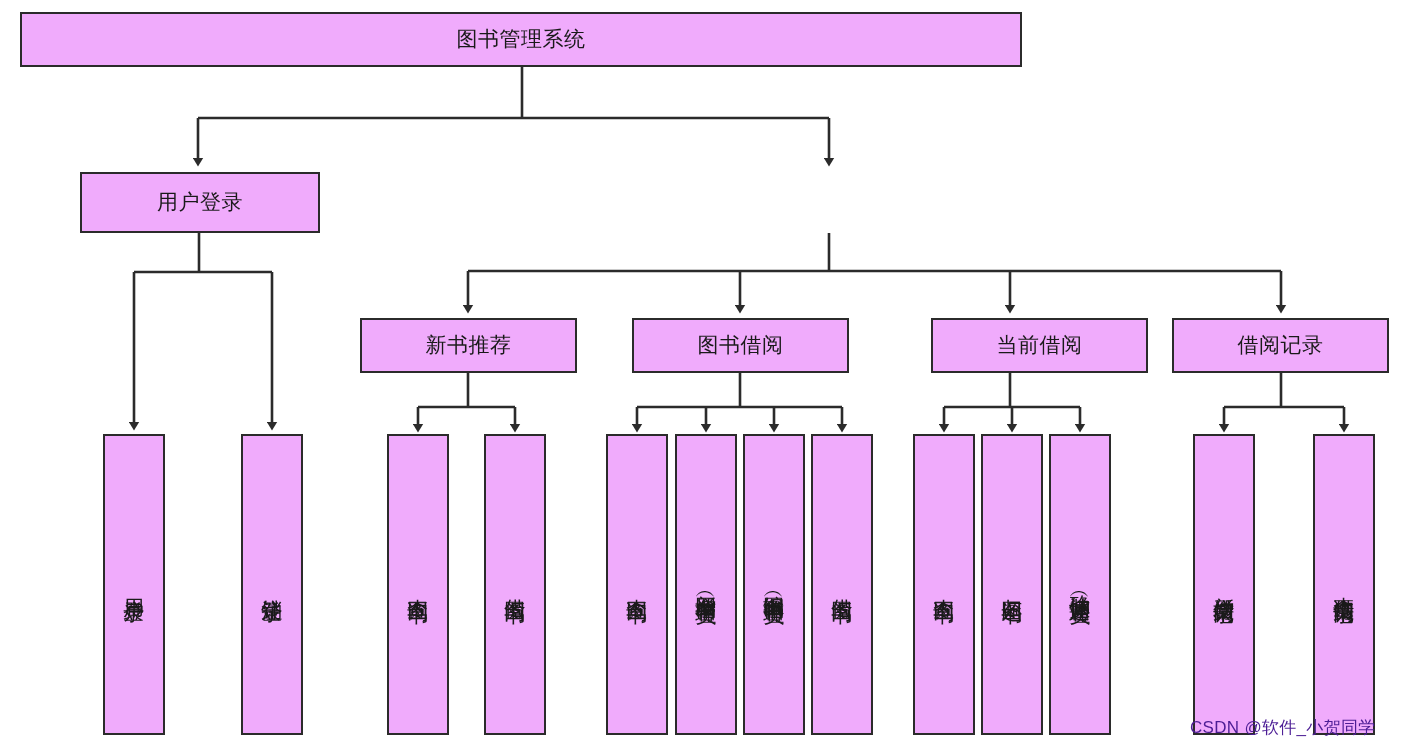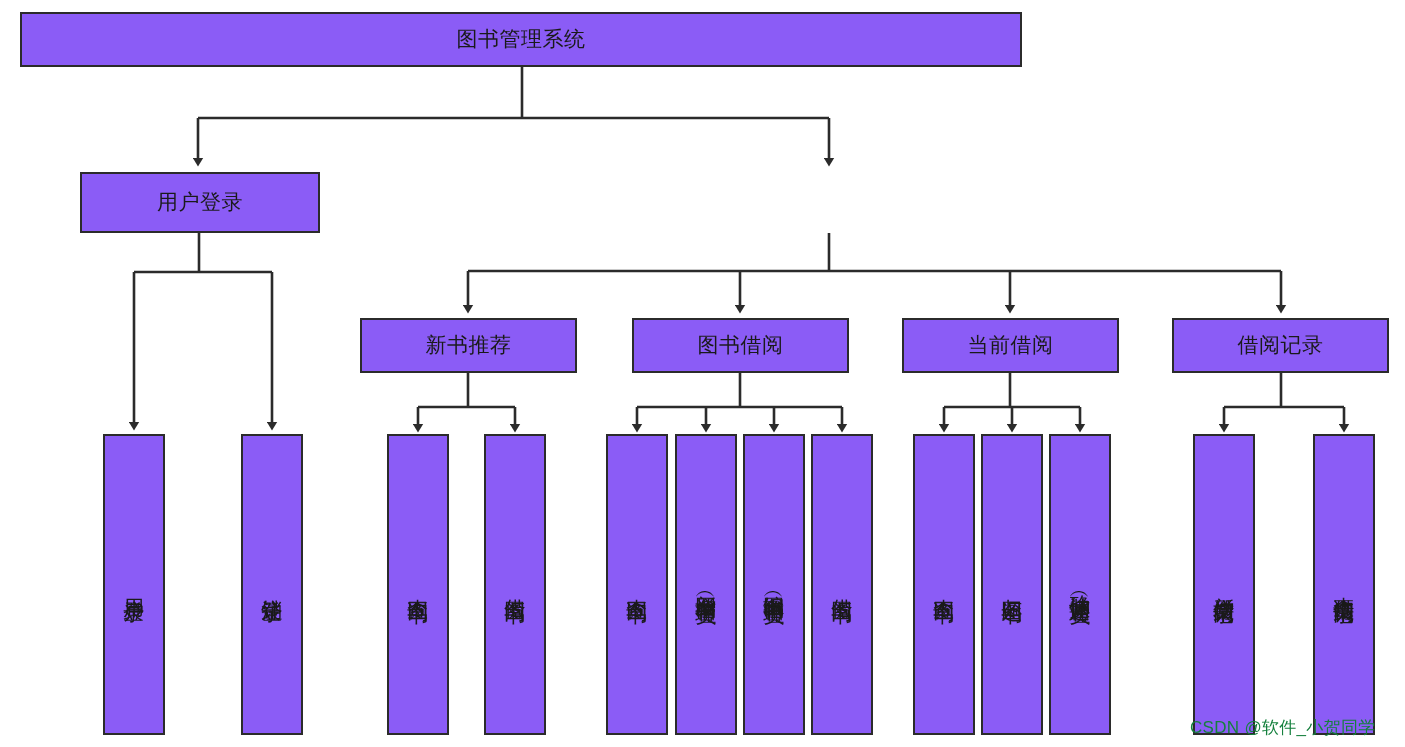--- a/index.html
+++ b/index.html
@@ -20,21 +20,21 @@
   #edges {
     position: absolute;
     left: 0;
     top: 0;
     width: 1405px;
     height: 747px;
   }
   .node {
     position: absolute;
     box-sizing: border-box;
-    background: #8b5cf6;
+    background: #f0abfc;
     border: 2.5px solid #2b2b2b;
     display: flex;
     align-items: center;
     justify-content: center;
     color: #1a1a1a;
     z-index: 2;
   }
   .node .label {
     display: block;
     text-align: center;
@@ -58,21 +58,21 @@
     text-orientation: upright;
     font-size: 21px;
     line-height: 1.32;
     letter-spacing: 1.5px;
     white-space: normal;
     max-height: 100%;
   }
   .watermark {
     position: absolute;
     font-size: 17px;
-    color: #15803d;
+    color: #4c1d95;
     white-space: nowrap;
     z-index: 5;
     letter-spacing: 0.3px;
   }
 </style>
 </head>
 <body>
 
 <div id="canvas">
 
@@ -134,21 +134,21 @@
   <div class="node horiz" style="left:80px; top:172px; width:240px; height:61px;">
     <span class="label">用户登录</span>
   </div>
 
   <div class="node horiz" style="left:632px; top:318px; width:217px; height:55px;">
     <span class="label">图书借阅</span>
   </div>
   <div class="node horiz" style="left:360px; top:318px; width:217px; height:55px;">
     <span class="label">新书推荐</span>
   </div>
-  <div class="node horiz" style="left:902px; top:318px; width:217px; height:55px;">
+  <div class="node horiz" style="left:931px; top:318px; width:217px; height:55px;">
     <span class="label">当前借阅</span>
   </div>
   <div class="node horiz" style="left:1172px; top:318px; width:217px; height:55px;justify-content:center;">
     <span class="label">借阅记录</span>
   </div>
 
   <div class="node vert" style="left:103px; top:434px; width:62px; height:301px;">
     <span class="label">用户登录</span>
   </div>
   <div class="node vert" style="left:241px; top:434px; width:62px; height:301px;">

